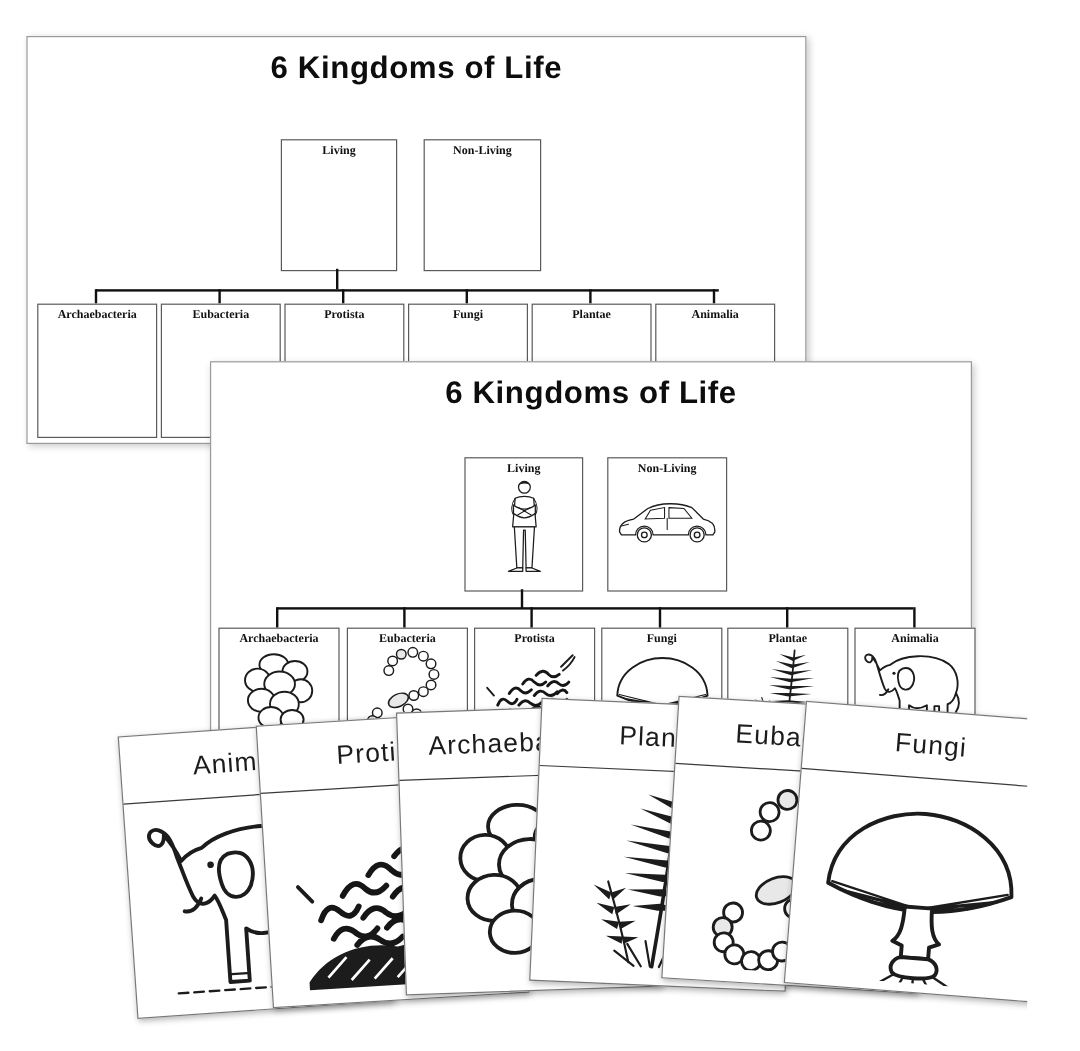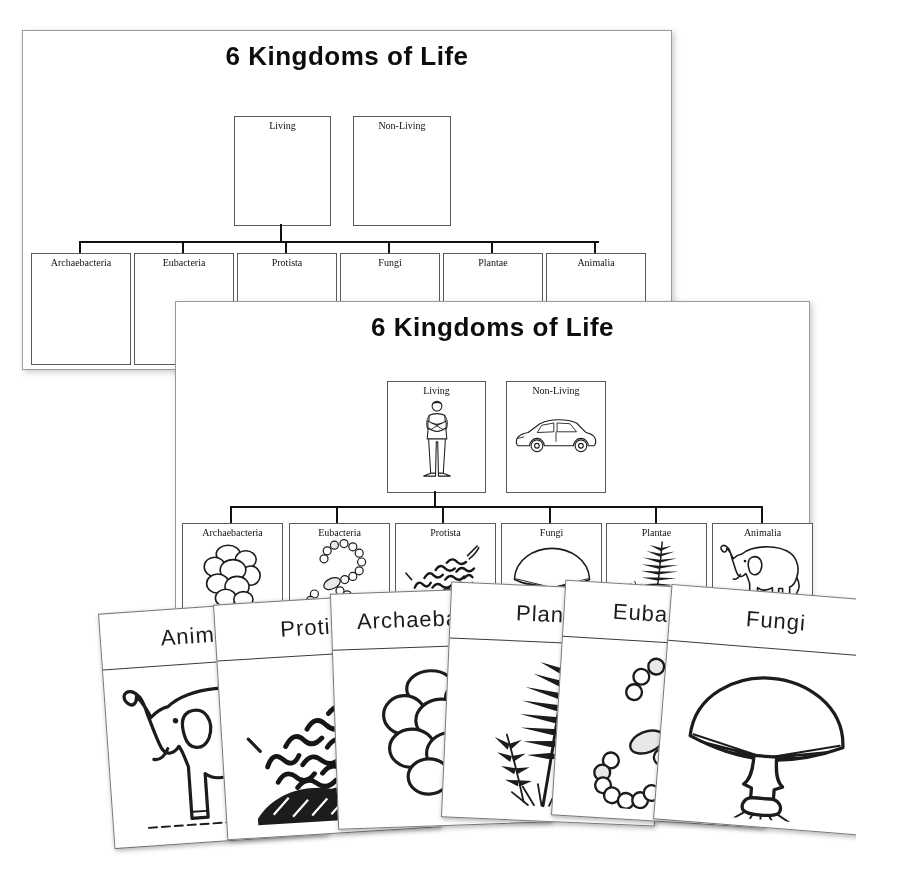--- a/index.html
+++ b/index.html
@@ -5,21 +5,21 @@
   html,body{margin:0;padding:0;background:#fff;}
   #canvas{position:relative;width:856px;height:876px;background:#ffffff;overflow:hidden;
           font-family:"Liberation Sans",sans-serif;}
   .page{position:absolute;background:#fff;border:1px solid #9a9a9a;
         box-shadow:2px 2px 6px rgba(0,0,0,.22);}
   .page-title{position:absolute;left:0;top:10px;width:100%;text-align:center;
         font-weight:bold;font-size:26px;letter-spacing:.5px;color:#0d0d0d;}
   .tbox{position:absolute;border:1px solid #5a5a5a;background:#fff;text-align:center;
         overflow:hidden;}
   .tbox .lbl{display:block;padding-top:3px;font-family:"Liberation Serif",serif;
-        font-size:10px;color:#111;}
+        font-size:10px;color:#111;font-weight:bold;}
   .conn{position:absolute;background:#101010;}
   .art{display:flex;justify-content:center;align-items:flex-start;}
   .card{position:absolute;width:212px;height:234px;background:#fff;border:1px solid #787878;
         box-shadow:1px 2px 5px rgba(0,0,0,.30);}
   .card-title{height:55px;border-bottom:1px solid #3a3a3a;display:flex;align-items:center;
         justify-content:center;font-size:22px;letter-spacing:1px;color:#1c1c1c;
         white-space:nowrap;overflow:visible;}
   .card-art{height:172px;padding-top:3px;display:flex;align-items:center;justify-content:center;}
   
   .wh{fill:#fff;stroke:#1c1c1c;stroke-width:2;stroke-linejoin:round;}

